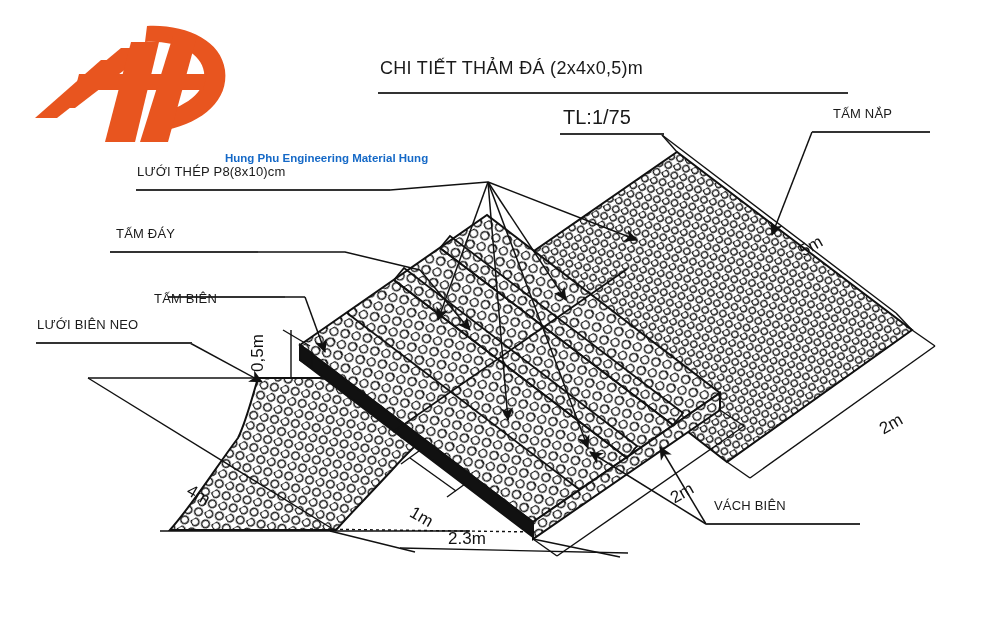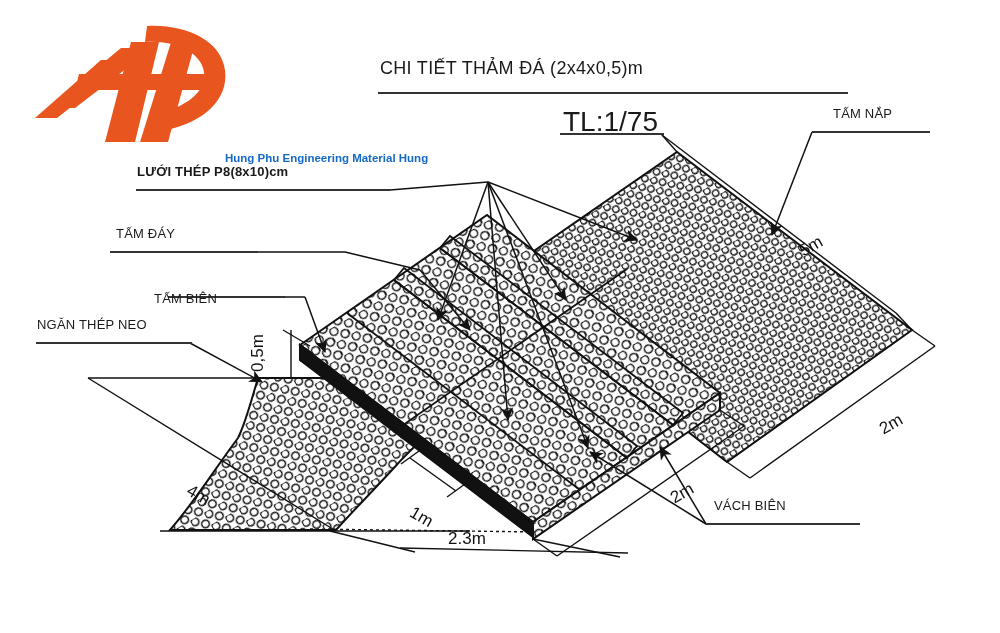--- a/index.html
+++ b/index.html
@@ -62,21 +62,21 @@
     position: absolute;
     color: #1a1a1a;
     white-space: nowrap;
     font-family: "Liberation Sans", sans-serif;
   }
   .title-main {
     font-size: 18px;
     letter-spacing: 0.3px;
   }
   .title-sub {
-    font-size: 28px;
+    font-size: 20px;
   }
   .callout {
     font-size: 13px;
     letter-spacing: 0.2px;
   }
   .dim {
     font-size: 17px;
     color: #111;
   }
   .rot-n30 { transform: rotate(-30deg); transform-origin: left bottom; }
@@ -264,24 +264,24 @@
 
         <path d="M44 52 L172 52 L168 68 L40 68 Z"></path>
       </g>
     </svg>
     <div id="logo-tagline">Hung Phu Engineering Material Hung</div>
   </div>
 
   <div class="dwg-label title-main" style="left:380px; top:58px;">CHI TIẾT THẢM ĐÁ (2x4x0,5)m</div>
   <div class="dwg-label title-sub" style="left:563px; top:106px;">TL:1/75</div>
 
-  <div class="dwg-label callout" style="left:137px; top:164px;font-weight:bold;">LƯỚI THÉP P8(8x10)cm</div>
+  <div class="dwg-label callout" style="left:137px; top:164px;">LƯỚI THÉP P8(8x10)cm</div>
   <div class="dwg-label callout" style="left:116px; top:226px;">TẤM ĐÁY</div>
   <div class="dwg-label callout" style="left:154px; top:271px;margin-top:20px;">TẤM BIÊN</div>
-  <div class="dwg-label callout" style="left:37px; top:317px;">NGĂN THÉP NEO</div>
+  <div class="dwg-label callout" style="left:37px; top:317px;">LƯỚI BIÊN NEO</div>
   <div class="dwg-label callout" style="left:833px; top:106px;">TẤM NẮP</div>
   <div class="dwg-label callout" style="left:714px; top:498px;">VÁCH BIÊN</div>
 
   <div class="dwg-label dim rot-90" style="left:268px; top:352px;">0,5m</div>
   <div class="dwg-label dim rot-p30" style="left:183px; top:478px;">4m</div>
   <div class="dwg-label dim rot-p30" style="left:406px; top:500px;">1m</div>
   <div class="dwg-label dim" style="left:448px; top:529px;">2.3m</div>
   <div class="dwg-label dim rot-n30" style="left:677px; top:488px;">2m</div>
   <div class="dwg-label dim rot-n30" style="left:806px; top:241px;">5m</div>
   <div class="dwg-label dim rot-n30" style="left:886px; top:419px;">2m</div>

